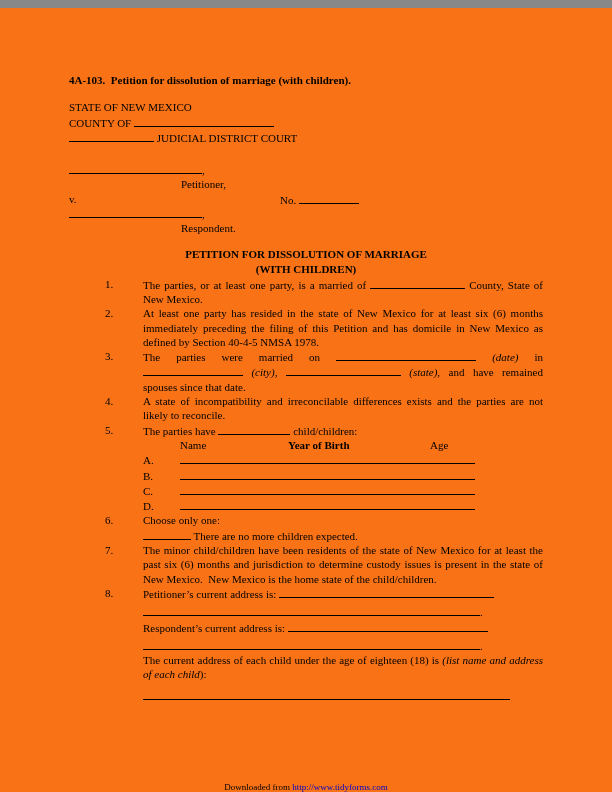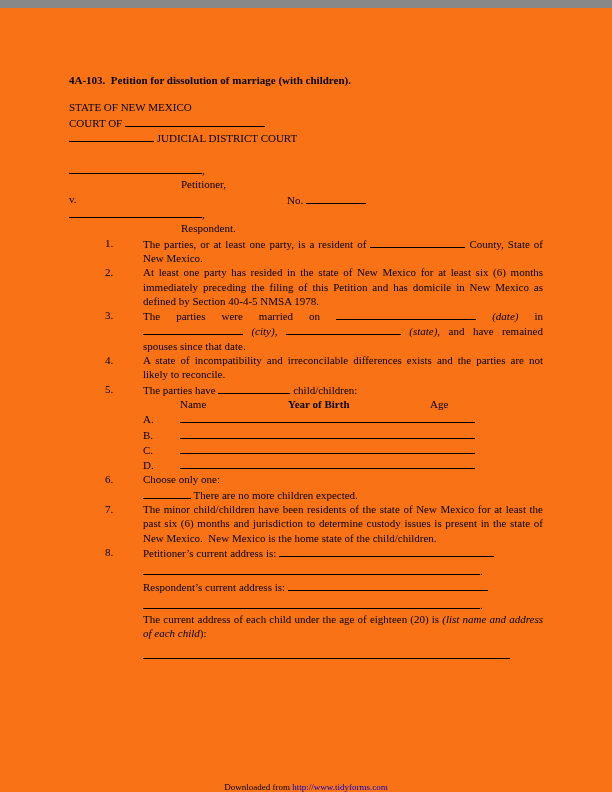--- a/index.html
+++ b/index.html
@@ -12,21 +12,21 @@
   .content{position:absolute;left:69px;top:65px;width:474px;}
   .line{white-space:nowrap;}
   .blank{display:inline-block;border-bottom:1px solid #000;height:11px;vertical-align:baseline;}
   .b60{width:60px}.b72{width:72px}.b85{width:85px}.b95{width:95px}.b100{width:100px}
   .b115{width:115px}.b120{width:120px}.b133{width:133px}.b140{width:140px}.b48{width:48px}
   .b200{width:200px}.b215{width:215px}.b295{width:295px}.b337{width:337px}.b367{width:367px}
   .heading{font-weight:bold;margin-bottom:13px;}
   .caption{margin-top:17px;}
   .indent{padding-left:112px;}
   .vline{position:relative;}
-  .no-group{position:absolute;left:218px;top:0;}
+  .no-group{position:absolute;left:211px;top:0;}
   .doc-title{margin-top:11px;font-weight:bold;text-align:center;line-height:15px;}
   .intro{margin:13px 0 0 0;text-indent:36px;text-align:justify;}
   .item{position:relative;padding-left:74px;text-align:justify;}
   .item .num{position:absolute;left:36px;top:0;text-align:left;}
   .chead{padding-left:37px;white-space:nowrap;}
   .ch-name{display:inline-block;width:108px;}
   .ch-yob{display:inline-block;width:142px;font-weight:bold;}
   .crow{white-space:nowrap;}
   .clabel{display:inline-block;width:37px;}
   .mt3{margin-top:3px;}
@@ -38,37 +38,41 @@
 </head>
 <body>
 
 <div class="page">
   <div class="content">
 
     <div class="heading">4A-103.&nbsp; Petition for dissolution of marriage (with children).</div>
 
     <div class="line">STATE OF NEW MEXICO</div>
 
-    <div class="line"><span>COURT OF</span> <span class="blank b140"></span></div>
+    <div class="line"><span>COUNTY OF</span> <span class="blank b140"></span></div>
 
     <div class="line"><span class="blank b85"></span> <span>JUDICIAL DISTRICT COURT</span></div>
 
     <div class="caption">
       <div class="line"><span class="blank b133"></span><span>,</span></div>
       <div class="line indent"><span>Petitioner,</span></div>
       <div class="line vline"><span>v.</span><span class="no-group"><span>No.</span> <span class="blank b60"></span></span></div>
       <div class="line"><span class="blank b133"></span><span>,</span></div>
       <div class="line indent"><span>Respondent.</span></div>
     </div>
 
+    <div class="doc-title">
+      <div>PETITION FOR DISSOLUTION OF MARRIAGE</div>
+      <div>(WITH CHILDREN)</div>
+    </div>
 
 
     <div class="item">
       <span class="num">1.</span>
-      <span>The parties, or at least one party, is a resident of</span>
+      <span>The parties, or at least one party, is a married of</span>
       <span class="blank b95"></span>
       <span>County, State of New Mexico.</span>
     </div>
 
     <div class="item">
       <span class="num">2.</span>
       <span>At least one party has resided in the state of New Mexico for at least six (6) months immediately preceding the filing of this Petition and has domicile in New Mexico as defined by Section 40-4-5 NMSA 1978.</span>
     </div>
 
     <div class="item">
@@ -109,21 +113,21 @@
       <span class="num">7.</span>
       <span>The minor child/children have been residents of the state of New Mexico for at least the past six (6) months and jurisdiction to determine custody issues is present in the state of New Mexico.&nbsp; New Mexico is the home state of the child/children.</span>
     </div>
 
     <div class="item">
       <span class="num">8.</span>
       <div class="line"><span>Petitioner’s current address is:</span> <span class="blank b215"></span></div>
       <div class="line mt3"><span class="blank b337"></span><span>.</span></div>
       <div class="line"><span>Respondent’s current address is:</span> <span class="blank b200"></span></div>
       <div class="line mt3"><span class="blank b337"></span><span>.</span></div>
-      <div><span>The current address of each child under the age of eighteen (20) is</span>
+      <div><span>The current address of each child under the age of eighteen (18) is</span>
         <i>(list name and address of each child</i><span>):</span></div>
       <div class="line mt6"><span class="blank b367"></span></div>
     </div>
 
   </div>
 
   <div class="footer">
     <span>Downloaded from</span>
     <a class="link" style="color: rgb(0, 0, 204);">http://www.tidyforms.com</a>
   </div>

